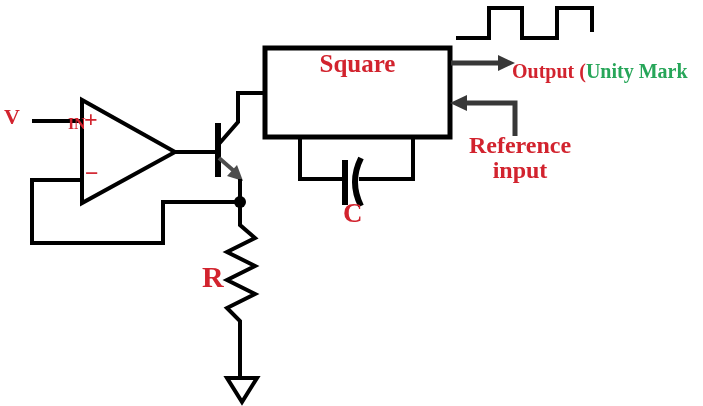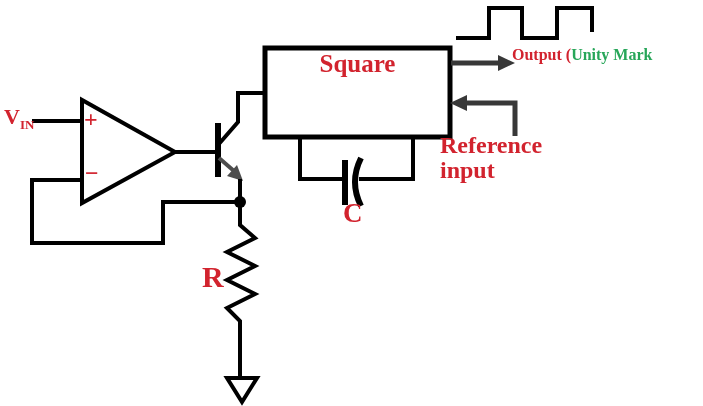--- a/index.html
+++ b/index.html
@@ -5,28 +5,28 @@
   html,body{margin:0;padding:0;background:#fff;}
   .canvas{
     position:relative;width:703px;height:406px;background:#ffffff;
     font-family:"Liberation Serif", serif;overflow:hidden;
   }
   .canvas svg{position:absolute;left:0;top:0;}
   .lbl{position:absolute;font-weight:bold;color:#d2232e;white-space:nowrap;}
   .red{color:#d2232e;}
   .green{color:#27a659;}
   .vin-label{left:4px;top:104px;font-size:22px;}
-  .vin-label sub{font-size:13px;}
+  .vin-label sub{font-size:16px;margin-left:48px;}
   .plus-label{left:84px;top:106px;font-size:24px;}
   .minus-label{left:85px;top:160px;font-size:24px;}
   .box-label{left:265px;top:49px;width:185px;height:89px;font-size:25px;line-height:29px;text-align:center;}
   .cap-label{left:343px;top:198px;font-size:27px;}
   .res-label{left:202px;top:260px;font-size:30px;}
-  .output-label{left:512px;top:44px;font-size:16px;line-height:22px;}
-  .ref-label{left:440px;top:133px;width:160px;font-size:24px;line-height:25px;}
+  .output-label{left:512px;top:60px;font-size:20px;line-height:22px;}
+  .ref-label{left:440px;top:133px;width:160px;font-size:24px;line-height:25px;text-align:center;}
   
   .wire{stroke:#000;stroke-width:4;fill:none;}
   .wire6{stroke:#000;stroke-width:6;fill:none;}
   .boxline{stroke:#000;stroke-width:5;fill:#fff;}
   .arrowline{stroke:#383838;stroke-width:5;fill:none;}
   .arrowhead{fill:#383838;stroke:none;}
   .emitline{stroke:#4d4d4d;stroke-width:4;fill:none;}
   .emithead{fill:#4d4d4d;stroke:none;}
 </style>
 </head>

